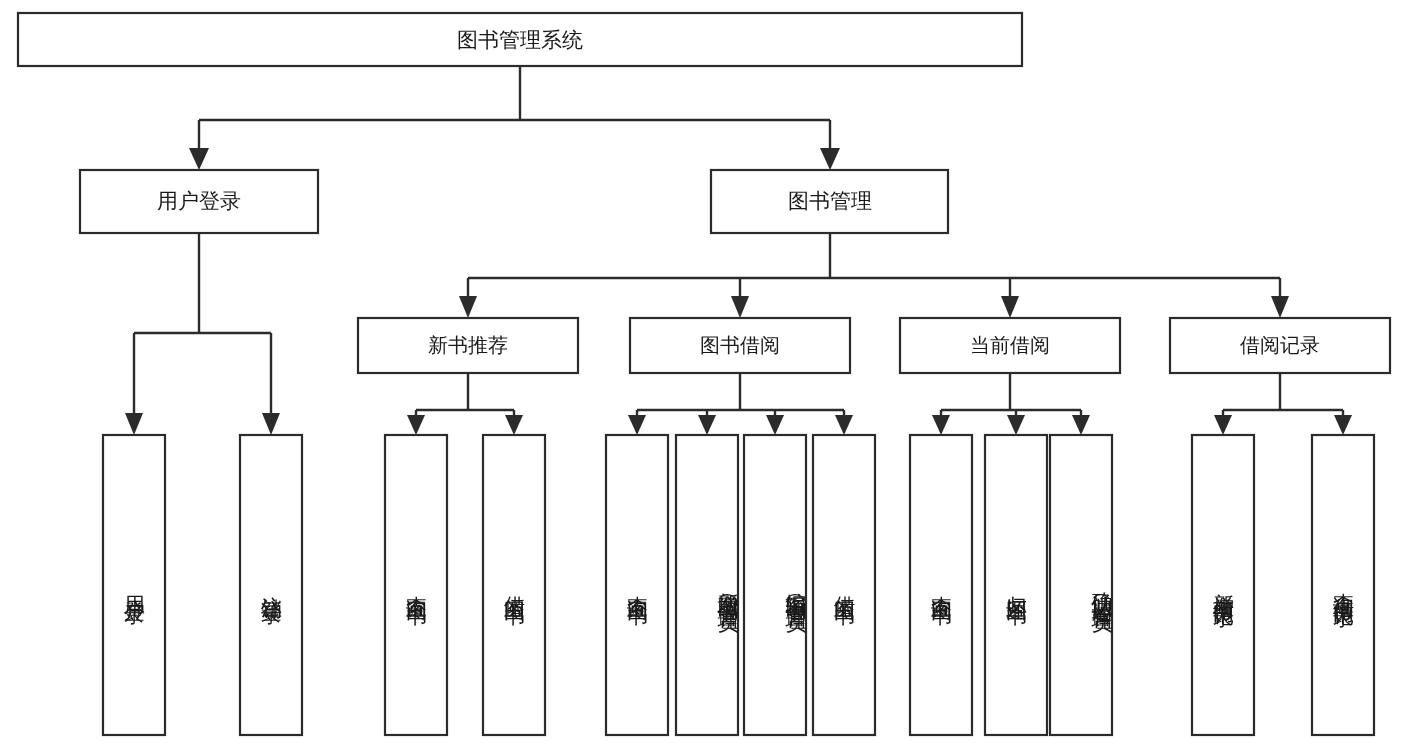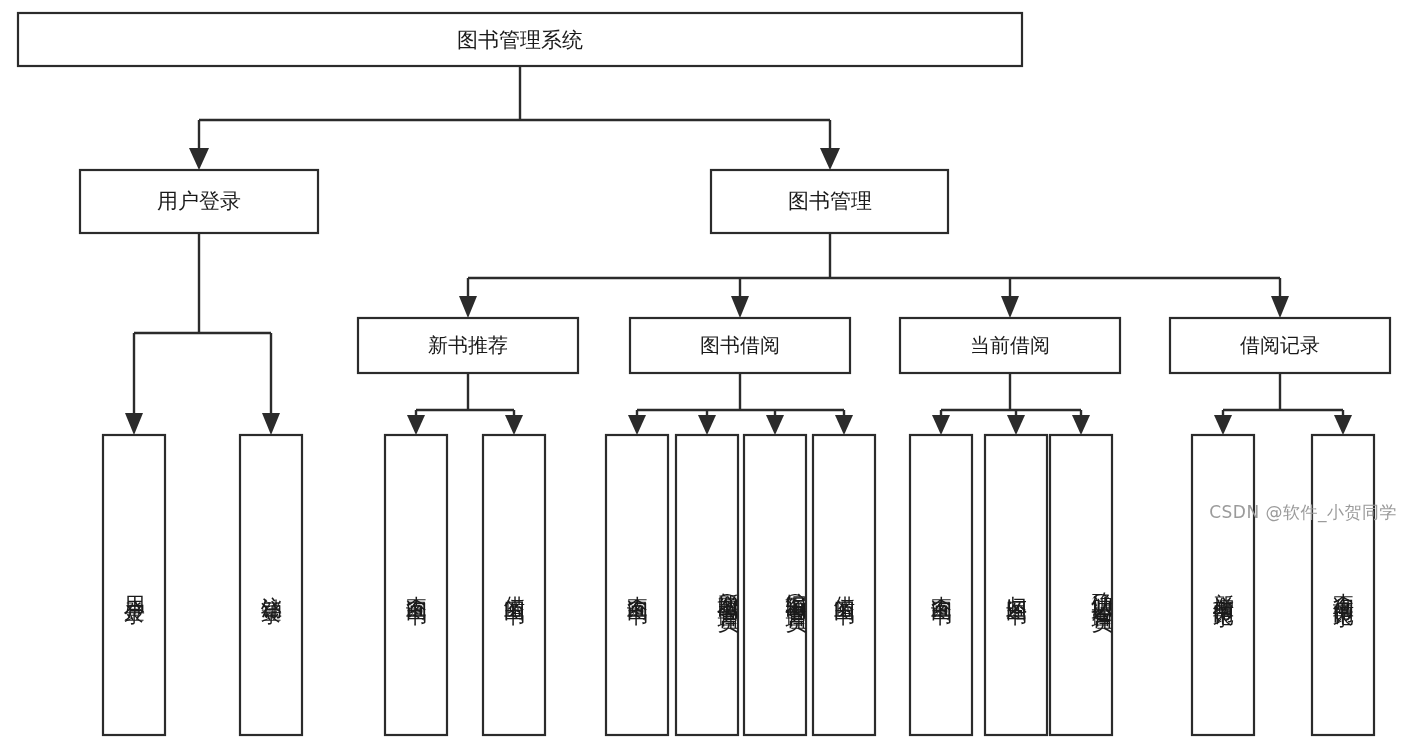--- a/index.html
+++ b/index.html
@@ -230,15 +230,14 @@
   <div class="leaf-label" style="left:910px; top:435px; width:62px; height:300px; display:flex; align-items:center; justify-content:center;">查询图书</div>
 
   <div class="leaf-label" style="left:985px; top:435px; width:62px; height:300px; display:flex; align-items:center; justify-content:center;">归还图书</div>
 
   <div class="leaf-label" style="left:1050px; top:441px; width:62px; height:294px; display:flex; align-items:flex-start; justify-content:center;">确认归还（管理员）</div>
 
   <div class="leaf-label" style="left:1192px; top:435px; width:62px; height:300px; display:flex; align-items:center; justify-content:center;">新增借阅记录</div>
 
   <div class="leaf-label" style="left:1312px; top:435px; width:62px; height:300px; display:flex; align-items:center; justify-content:center;">查询借阅记录</div>
 
-  <div class="watermark">CSDN @软件_小贺同学</div>
 
 </div>
 
 </body></html>

